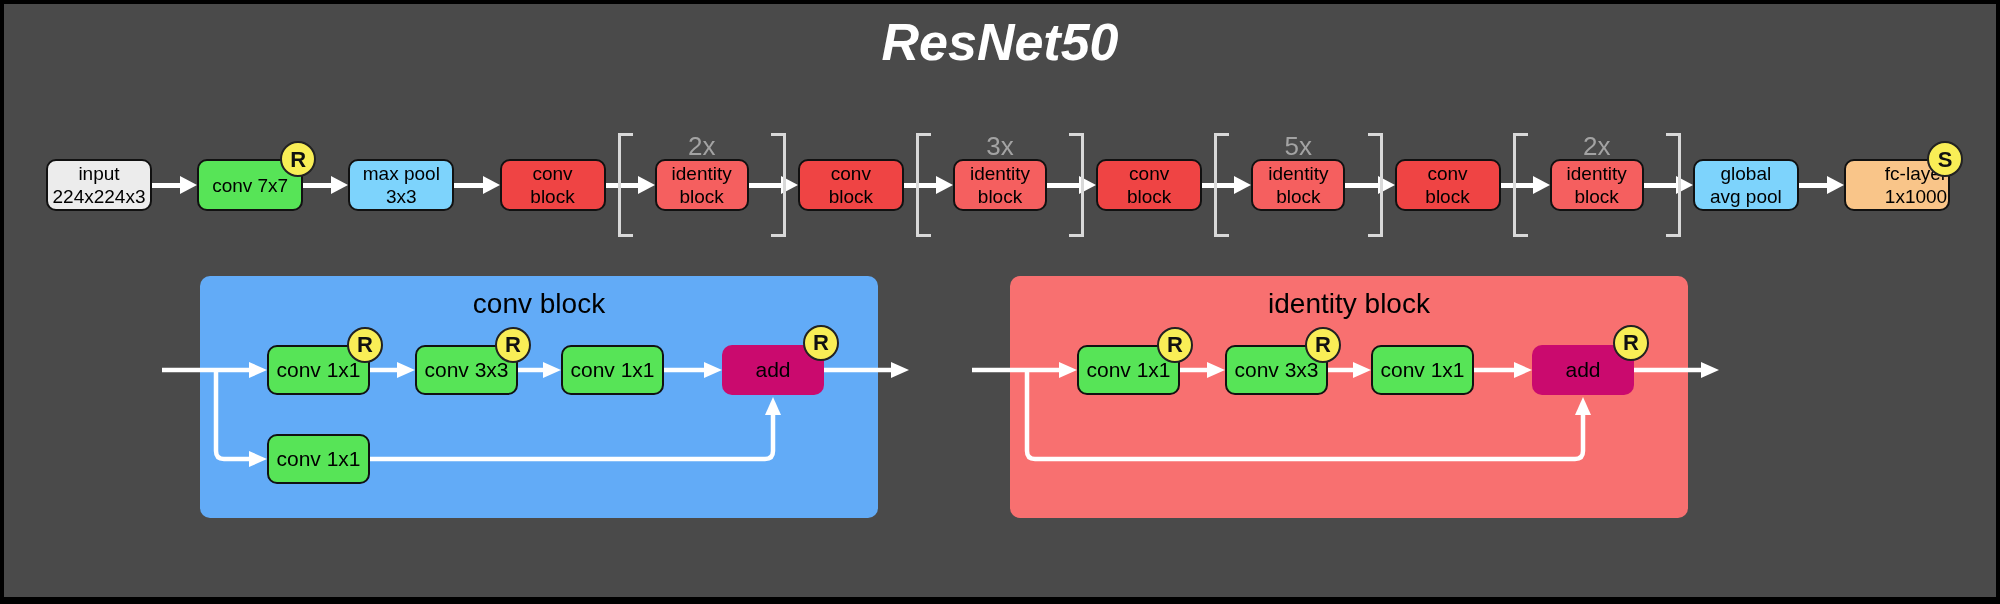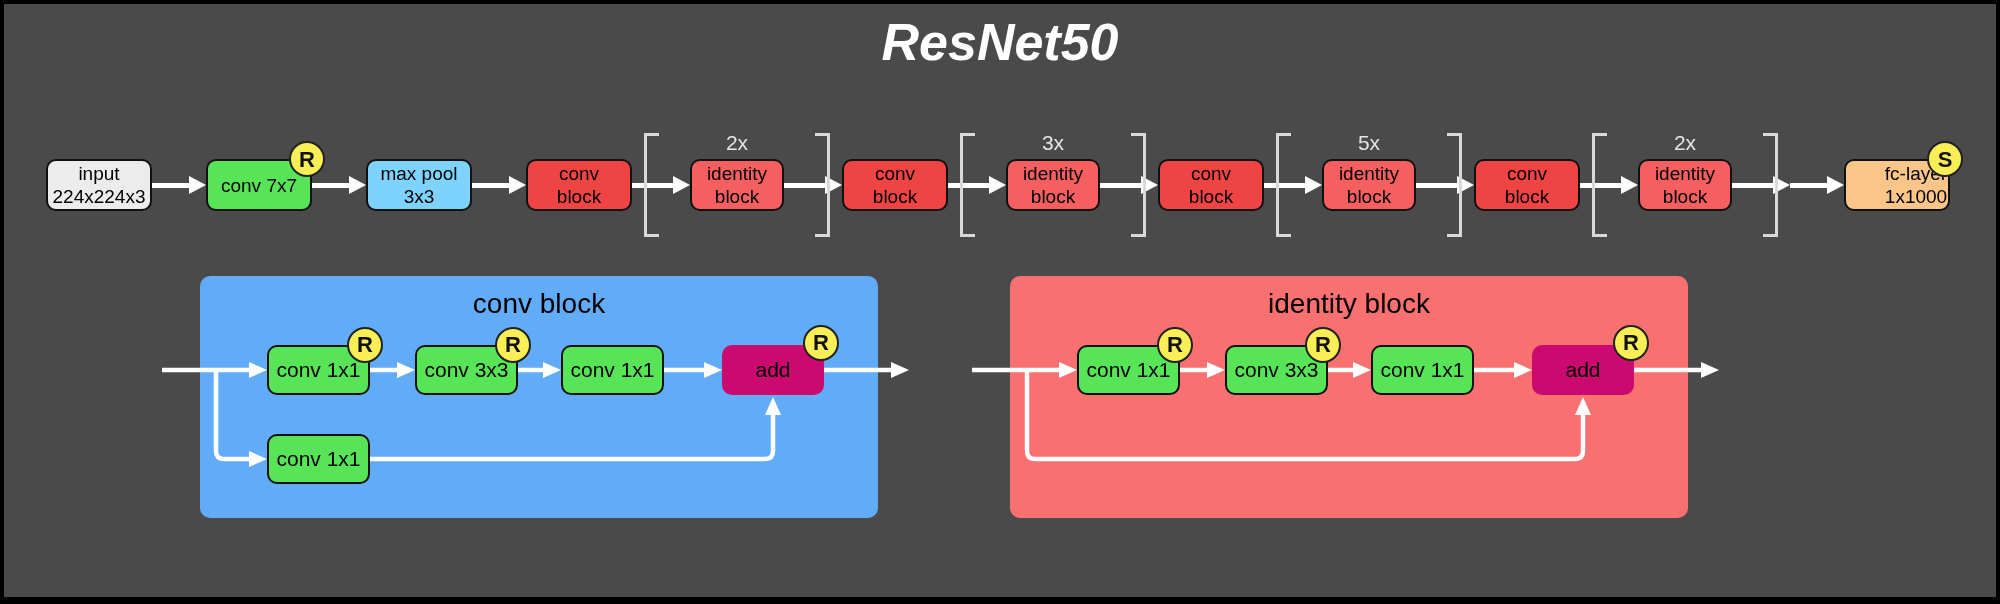--- a/index.html
+++ b/index.html
@@ -49,21 +49,21 @@
   }
   .bgroup .parrow{flex:1 1 44px; min-width:38px;}
   .bracket{
     position:absolute; top:8px; width:15px; height:104px; box-sizing:border-box;
     border-top:3px solid #d9d9d9; border-bottom:3px solid #d9d9d9;
   }
   .bracket.bl{left:12px; border-left:3px solid #d9d9d9;}
   .bracket.br{right:12px; border-right:3px solid #d9d9d9;}
   .mult{
     position:absolute; top:6px; left:0; right:0; text-align:center;
-    color:#e5e5e5; font-size:21px;
+    color:#a3a3a3; font-size:26px;
   }
   
   .detail{position:absolute; top:272px; width:678px; height:242px; border-radius:10px;}
   .detail.convd{left:196px; background:#62abf7;}
   .detail.idd{left:1006px; background:#f87070;}
   .detail-title{
     position:absolute; top:12px; left:0; right:0; text-align:center;
     font-size:28px; color:#000;
   }
   .connector{position:absolute; left:-60px; top:0; width:840px; height:242px; overflow:visible; pointer-events:none;}
@@ -204,20 +204,24 @@
         <span>identity</span>
         <span>block</span>
       </div>
       <div class="parrow">
           <div class="shaft"></div>
           <div class="head"></div>
         </div>
       <div class="bracket br"></div>
     </div>
 
+    <div class="pbox gray">
+      <span>global</span>
+      <span>avg pool</span>
+    </div>
 
     <div class="parrow">
         <div class="shaft"></div>
         <div class="head"></div>
       </div>
 
     <div class="pbox peach">
       <span>fc-layer</span>
       <span>1x1000</span>
       <span class="badge">S</span>

